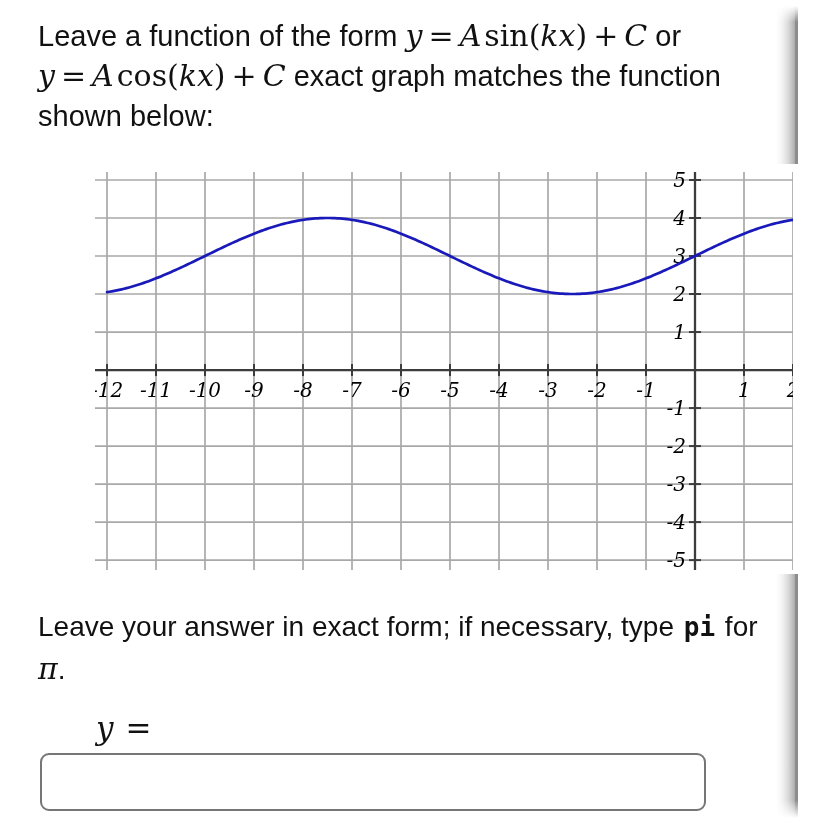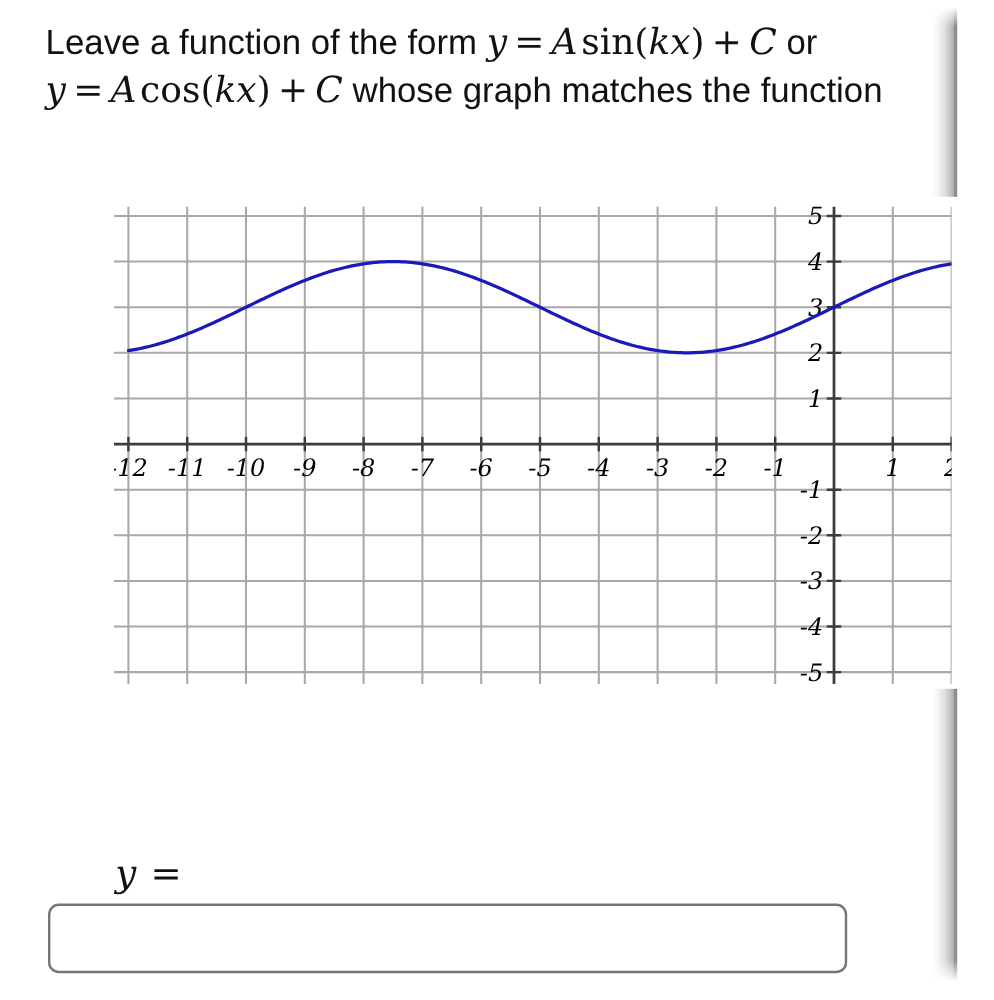--- a/index.html
+++ b/index.html
@@ -47,21 +47,22 @@
 <body>
 
 <div id="page">
 
   <div id="scrollbar-track">
     <div id="scrollbar-thumb"></div>
   </div>
 
   <div id="title-block">
     <span>Leave a function of the form </span><span class="math"><span class="mi">y</span><span class="mo">=</span><span class="mi">A</span><span class="fn">sin</span><span>(</span><span class="mi">kx</span><span>)</span><span class="mo">+</span><span class="mi">C</span></span><span> or</span><br>
-    <span class="math"><span class="mi">y</span><span class="mo">=</span><span class="mi">A</span><span class="fn">cos</span><span>(</span><span class="mi">kx</span><span>)</span><span class="mo">+</span><span class="mi">C</span></span><span> whose graph matches the function</span><br>
+    <span class="math"><span class="mi">y</span><span class="mo">=</span><span class="mi">A</span><span class="fn">cos</span><span>(</span><span class="mi">kx</span><span>)</span><span class="mo">+</span><span class="mi">C</span></span><span> exact graph matches the function</span><br>
+    <span>shown below:</span>
   </div>
 
   <div id="graph-panel">
     <svg id="graph-svg" width="698" height="398" viewBox="0 0 698 398">
         <line x1="12.004914004913967" y1="0" x2="12.004914004913967" y2="398" stroke="#a8a8a8" stroke-width="1.7"></line>
         <line x1="61.00456300456297" y1="0" x2="61.00456300456297" y2="398" stroke="#a8a8a8" stroke-width="1.7"></line>
         <line x1="110.00421200421198" y1="0" x2="110.00421200421198" y2="398" stroke="#a8a8a8" stroke-width="1.7"></line>
         <line x1="159.00386100386098" y1="0" x2="159.00386100386098" y2="398" stroke="#a8a8a8" stroke-width="1.7"></line>
         <line x1="208.00351000350997" y1="0" x2="208.00351000350997" y2="398" stroke="#a8a8a8" stroke-width="1.7"></line>
         <line x1="257.00315900315894" y1="0" x2="257.00315900315894" y2="398" stroke="#a8a8a8" stroke-width="1.7"></line>
@@ -130,19 +131,23 @@
         <text x="591.0007020007021" y="167.03629417383" text-anchor="end" class="tick">1</text>
         <text x="591.0007020007021" y="243.0630372492837" text-anchor="end" class="tick">-1</text>
         <text x="591.0007020007021" y="281.0764087870105" text-anchor="end" class="tick">-2</text>
         <text x="591.0007020007021" y="319.08978032473743" text-anchor="end" class="tick">-3</text>
         <text x="591.0007020007021" y="357.10315186246424" text-anchor="end" class="tick">-4</text>
         <text x="591.0007020007021" y="395.1165234001911" text-anchor="end" class="tick">-5</text>
         <polyline points="12.00,120.16 14.45,119.78 16.90,119.35 19.35,118.90 21.80,118.41 24.25,117.88 26.70,117.32 29.15,116.73 31.60,116.11 34.05,115.45 36.50,114.76 38.95,114.05 41.40,113.30 43.85,112.52 46.30,111.72 48.75,110.89 51.20,110.03 53.65,109.15 56.10,108.24 58.55,107.31 61.00,106.35 63.45,105.38 65.90,104.38 68.35,103.36 70.80,102.32 73.25,101.27 75.70,100.19 78.15,99.11 80.60,98.00 83.05,96.89 85.50,95.76 87.95,94.61 90.40,93.46 92.85,92.30 95.30,91.13 97.75,89.96 100.20,88.77 102.65,87.59 105.10,86.40 107.55,85.20 110.00,84.01 112.45,82.82 114.90,81.62 117.35,80.43 119.80,79.25 122.25,78.06 124.70,76.89 127.15,75.72 129.60,74.56 132.05,73.40 134.50,72.26 136.95,71.13 139.40,70.02 141.85,68.91 144.30,67.82 146.75,66.75 149.20,65.70 151.65,64.66 154.10,63.64 156.55,62.64 159.00,61.67 161.45,60.71 163.90,59.78 166.35,58.87 168.80,57.99 171.25,57.13 173.70,56.30 176.15,55.50 178.60,54.72 181.05,53.97 183.50,53.26 185.95,52.57 188.40,51.91 190.85,51.29 193.30,50.70 195.75,50.14 198.20,49.61 200.65,49.12 203.10,48.67 205.55,48.24 208.00,47.86 210.45,47.51 212.90,47.19 215.35,46.91 217.80,46.67 220.25,46.46 222.70,46.30 225.15,46.16 227.60,46.07 230.05,46.01 232.50,46.00 234.95,46.01 237.40,46.07 239.85,46.16 242.30,46.30 244.75,46.46 247.20,46.67 249.65,46.91 252.10,47.19 254.55,47.51 257.00,47.86 259.45,48.24 261.90,48.67 264.35,49.12 266.80,49.61 269.25,50.14 271.70,50.70 274.15,51.29 276.60,51.91 279.05,52.57 281.50,53.26 283.95,53.97 286.40,54.72 288.85,55.50 291.30,56.30 293.75,57.13 296.20,57.99 298.65,58.87 301.10,59.78 303.55,60.71 306.00,61.67 308.45,62.64 310.90,63.64 313.35,64.66 315.80,65.70 318.25,66.75 320.70,67.82 323.15,68.91 325.60,70.02 328.05,71.13 330.50,72.26 332.95,73.40 335.40,74.56 337.85,75.72 340.30,76.89 342.75,78.06 345.20,79.25 347.65,80.43 350.10,81.62 352.55,82.82 355.00,84.01 357.45,85.20 359.90,86.40 362.35,87.59 364.80,88.77 367.25,89.96 369.70,91.13 372.15,92.30 374.60,93.46 377.05,94.61 379.50,95.76 381.95,96.89 384.40,98.00 386.85,99.11 389.30,100.19 391.75,101.27 394.20,102.32 396.65,103.36 399.10,104.38 401.55,105.38 404.00,106.35 406.45,107.31 408.90,108.24 411.35,109.15 413.80,110.03 416.25,110.89 418.70,111.72 421.15,112.52 423.60,113.30 426.05,114.05 428.50,114.76 430.95,115.45 433.40,116.11 435.85,116.73 438.30,117.32 440.75,117.88 443.20,118.41 445.65,118.90 448.10,119.35 450.55,119.78 453.00,120.16 455.45,120.51 457.90,120.83 460.35,121.11 462.80,121.35 465.25,121.55 467.70,121.72 470.15,121.85 472.60,121.95 475.05,122.00 477.50,122.02 479.95,122.00 482.40,121.95 484.85,121.85 487.30,121.72 489.75,121.55 492.20,121.35 494.65,121.11 497.10,120.83 499.55,120.51 502.00,120.16 504.45,119.78 506.90,119.35 509.35,118.90 511.80,118.41 514.25,117.88 516.70,117.32 519.15,116.73 521.60,116.11 524.05,115.45 526.50,114.76 528.95,114.05 531.40,113.30 533.85,112.52 536.30,111.72 538.75,110.89 541.20,110.03 543.65,109.15 546.10,108.24 548.55,107.31 551.00,106.35 553.45,105.38 555.90,104.38 558.35,103.36 560.80,102.32 563.25,101.27 565.70,100.19 568.15,99.11 570.60,98.00 573.05,96.89 575.50,95.76 577.95,94.61 580.40,93.46 582.85,92.30 585.30,91.13 587.75,89.96 590.20,88.77 592.65,87.59 595.10,86.40 597.55,85.20 600.00,84.01 602.45,82.82 604.90,81.62 607.35,80.43 609.80,79.25 612.25,78.06 614.70,76.89 617.15,75.72 619.60,74.56 622.05,73.40 624.50,72.26 626.95,71.13 629.40,70.02 631.85,68.91 634.30,67.82 636.75,66.75 639.20,65.70 641.65,64.66 644.10,63.64 646.55,62.64 649.00,61.67 651.45,60.71 653.90,59.78 656.35,58.87 658.80,57.99 661.25,57.13 663.70,56.30 666.15,55.50 668.60,54.72 671.05,53.97 673.50,53.26 675.95,52.57 678.40,51.91 680.85,51.29 683.30,50.70 685.75,50.14 688.20,49.61 690.65,49.12 693.10,48.67 695.55,48.24 698.00,47.86" fill="none" stroke="#1a1aba" stroke-width="2.7" stroke-linecap="round"></polyline>
       </svg>
   </div>
 
+  <div id="instructions">
+    <span>Leave your answer in exact form; if necessary, type </span><span class="pi-code">pi</span><span> for</span><br>
+    <span class="pi-sym">π</span><span>.</span>
+  </div>
 
   <div id="answer-label">
     <span class="mi">y</span><span class="mo">=</span>
   </div>
   <input id="answer-input" type="text" value="" style="">
 
 </div>
 
 </body></html>

